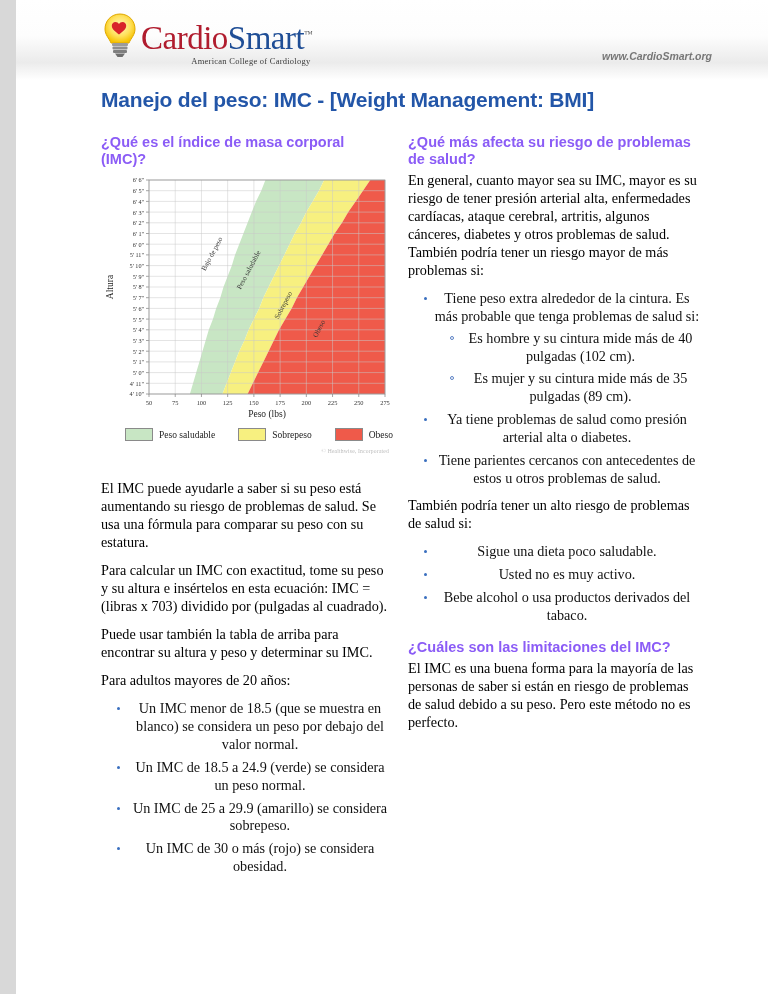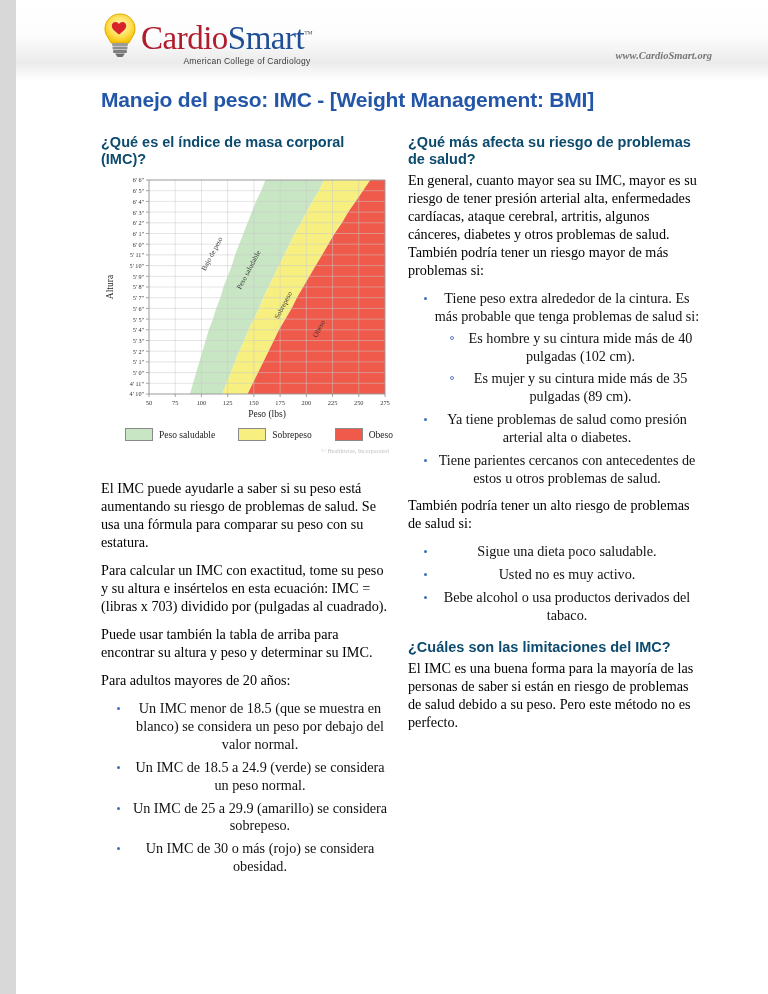--- a/index.html
+++ b/index.html
@@ -28,46 +28,46 @@
   .logo-text{position:relative;top:6px;}
   .logo-main{
     font-family:"Liberation Serif", serif;
     font-size:33px;line-height:33px;letter-spacing:-.5px;
     font-weight:400;
   }
   .logo-main .c1{color:#b01c2e;}
   .logo-main .c2{color:#1f4e96;}
   .logo-tm{font-size:9px;vertical-align:super;color:#555;}
   .logo-sub{
-    font-family:Liberation Sans, sans-serif;
+    font-family:Liberation Serif, serif;
     font-size:8.5px;color:#3a3a3a;letter-spacing:.25px;
     text-align:right;margin-top:1px;padding-right:2px;
   }
   .site-url{
     position:absolute;right:72px;top:50px;
-    font-family:Liberation Serif, serif;
+    font-family:Liberation Sans, sans-serif;
     font-style:italic;font-weight:bold;
     font-size:10.5px;color:#777;
   }
   
   .doc-title{
     position:absolute;left:85px;top:88px;
     font-family:"Liberation Sans", sans-serif;
     font-weight:bold;font-size:21px;color:#2356a8;
     letter-spacing:-.2px;
   }
   
   .col{
     position:absolute;top:134px;width:292px;
   }
   .col-left{left:85px;}
   .col-right{left:392px;}
   h2.sec{
     font-family:"Liberation Sans", sans-serif;
-    font-weight:bold;font-size:14.5px;color:#0c4a6e;
+    font-weight:bold;font-size:14.5px;color:#8b5cf6;
     margin:0 0 4px 0;line-height:1.18;
   }
   h2.sec.gap{margin-top:14px;}
   p.body{
     margin:0 0 10px 0;
     font-size:14.2px;line-height:1.265;color:#000000;
     text-align:left;
   }
   ul.bul{
     margin:0 0 10px 0;padding:0 0 0 16px;list-style:none;text-align:center;

